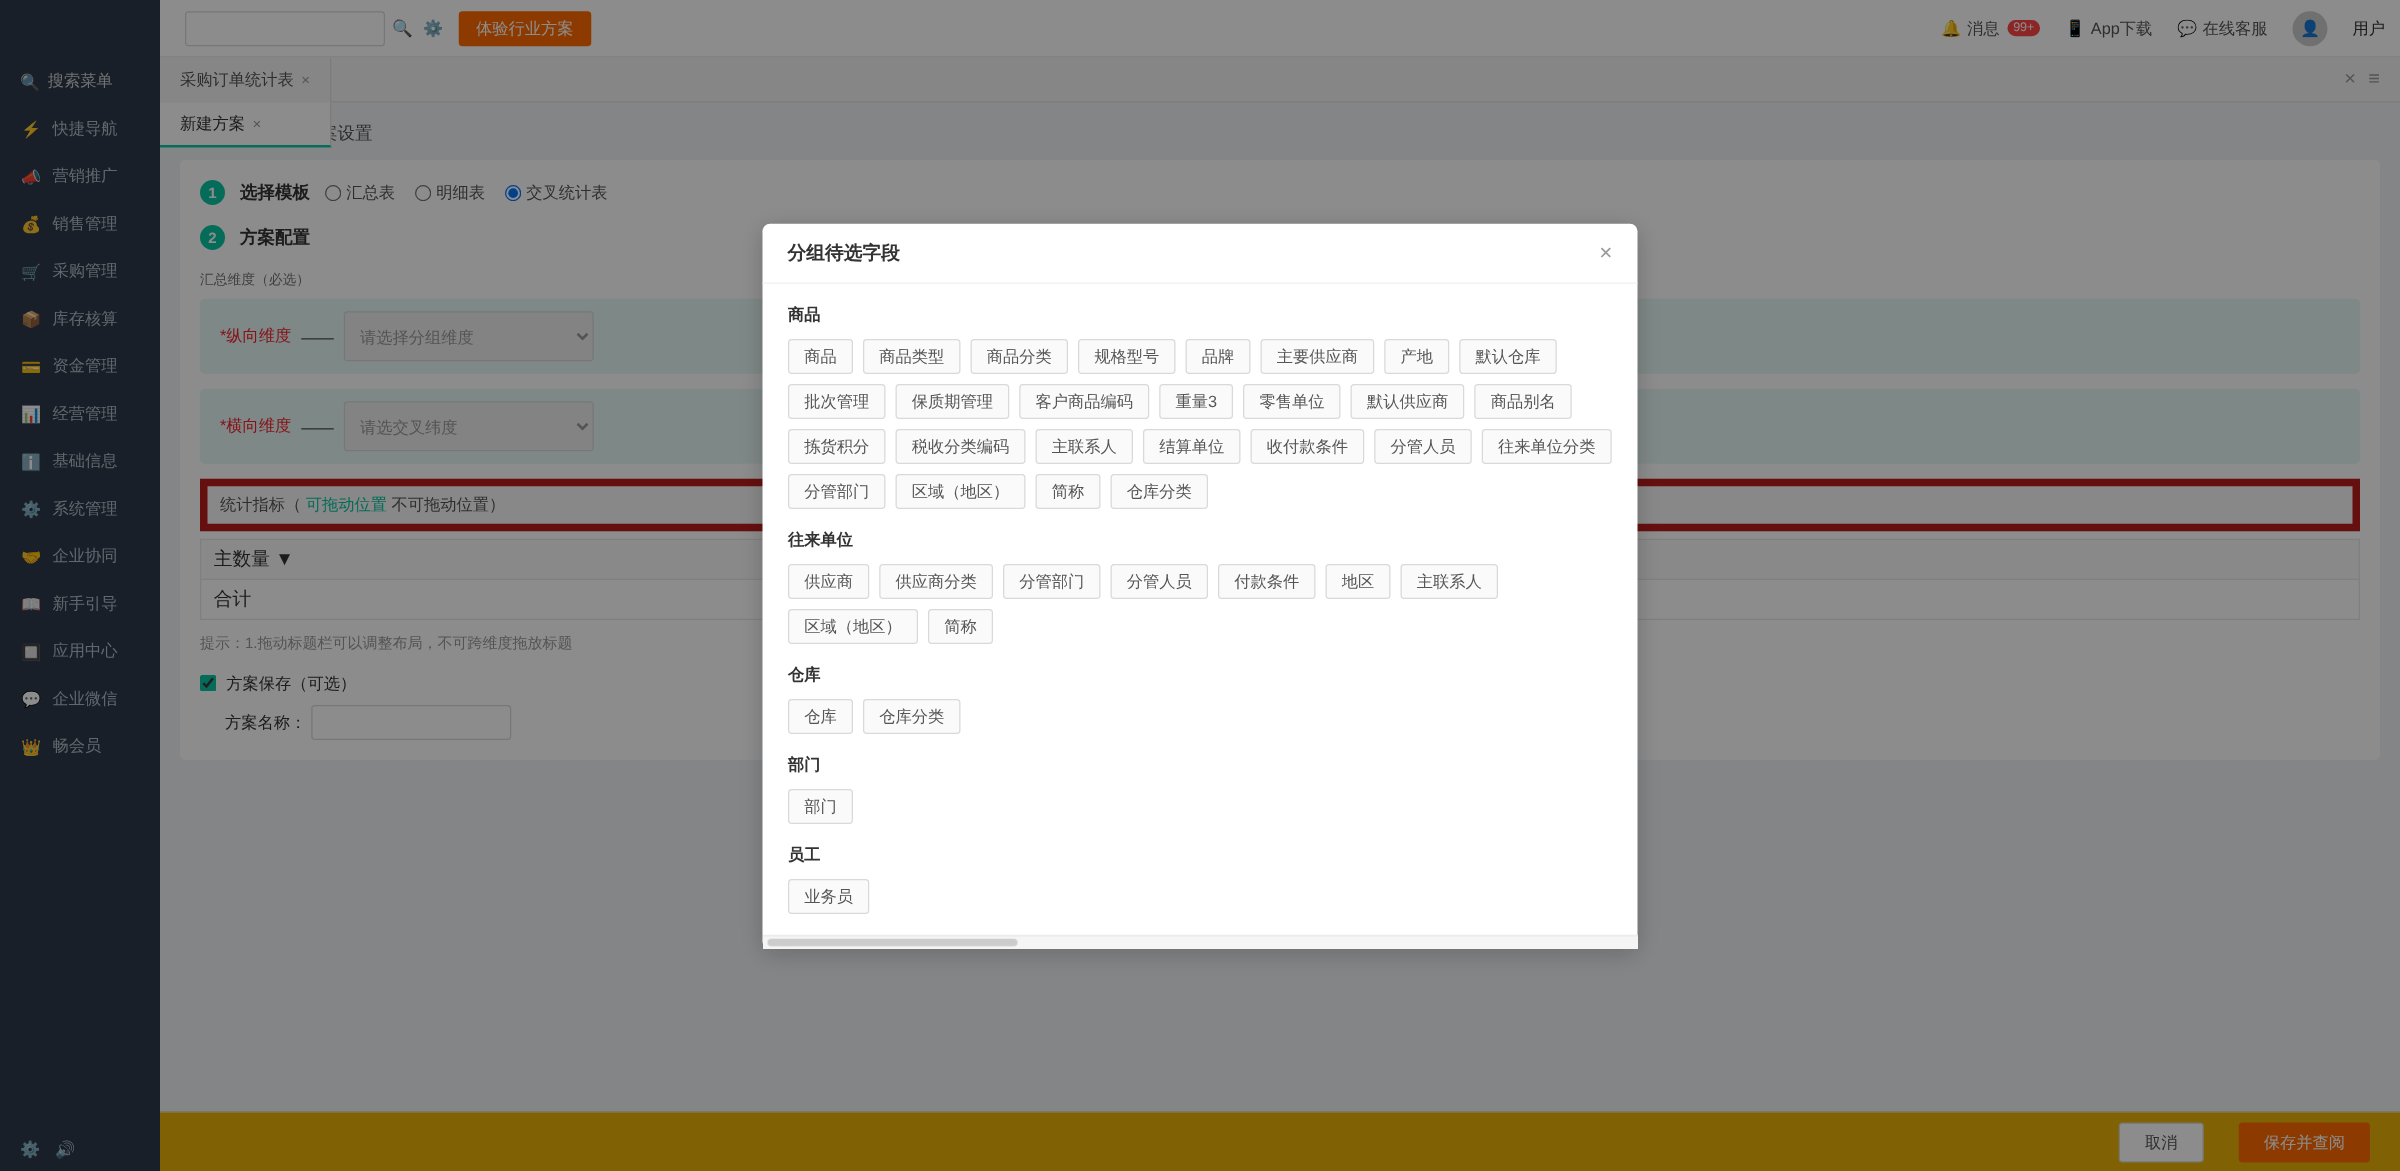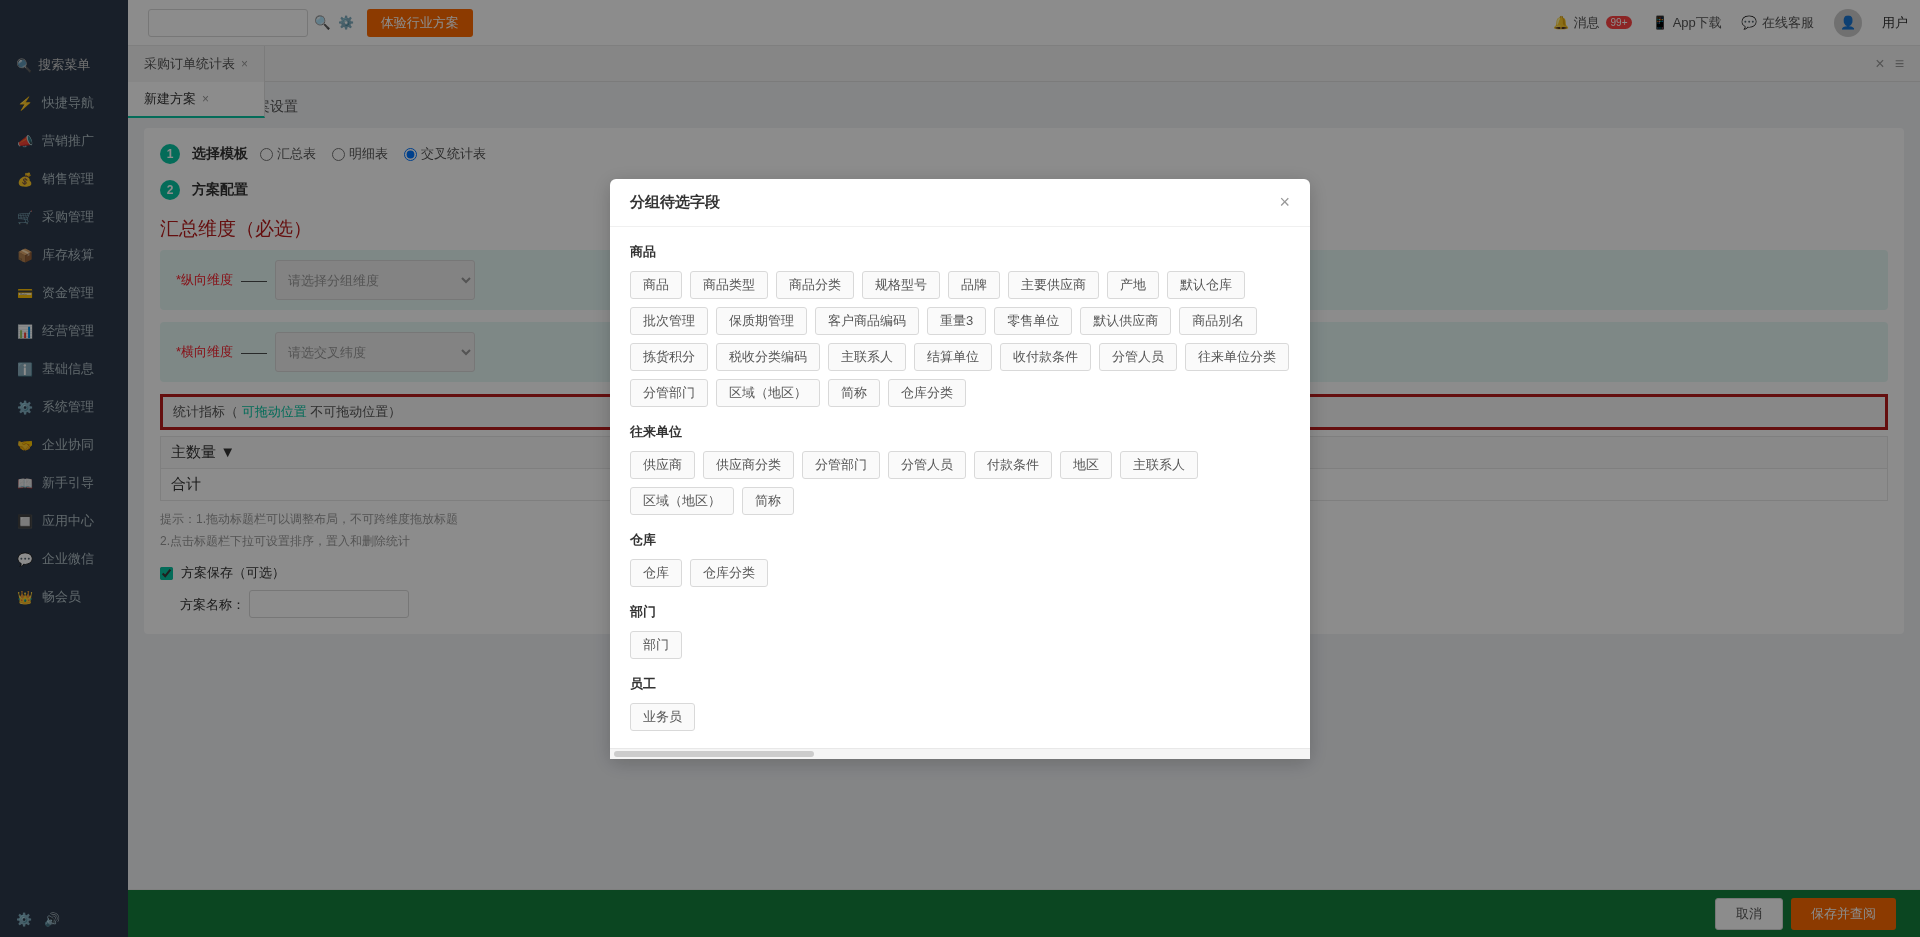--- a/index.html
+++ b/index.html
@@ -136,39 +136,39 @@
       width: 20px; height: 20px; border-radius: 50%; background: #09c5a3;
       color: #fff; font-size: 12px; display: flex; align-items: center; justify-content: center; font-weight: bold;
     }
     .step-label { font-size: 14px; font-weight: bold; color: #333; }
 
     
     .radio-group { display: flex; align-items: center; gap: 16px; }
     .radio-item { display: flex; align-items: center; gap: 4px; cursor: pointer; color: #555; }
 
     
-    .section-label { font-size: 19px; color: #b91c1c; margin-bottom: 8px; }
+    .section-label { font-size: 11px; color: #737373; margin-bottom: 8px; }
     .required { color: #f5222d; }
 
     
     .form-select {
       height: 40px; border: 1px solid #d9d9d9; border-radius: 3px;
       padding: 0 8px; font-size: 13px; min-width: 200px; color: #999;
     }
 
     
     .config-row {
       background: #e6f7f5; border-radius: 4px; padding: 10px 16px;
       margin-bottom: 12px; display: flex; align-items: center; gap: 8px;
     }
 
     
     .stats-section { margin-top: 12px; }
     .stats-label { font-size: 13px; color: #555; margin-bottom: 6px;
-      background: #f7f7f7; padding: 6px 10px; border: 3px solid #b91c1c;
+      background: #f7f7f7; padding: 6px 10px; border: 6px solid #b91c1c;
     }
     .stats-table { width: 100%; border-collapse: collapse; }
     .stats-table th, .stats-table td {
       border: 1px solid #e8e8e8; padding: 6px 10px; font-size: 15px; text-align: left;
     }
     .stats-table th { background: #fafafa; font-weight: 500; }
 
     
     .tips { font-size: 12px; color: #999; margin-top: 8px; line-height: 1.8; }
 
@@ -178,24 +178,24 @@
     .scheme-input {
       height: 28px; border: 1px solid #d9d9d9; border-radius: 3px; padding: 0 8px;
       font-size: 13px; width: 160px;
     }
 
     
     .bottom-bar {
       position: fixed;
       bottom: 0; left: 128px; right: 0;
       height: 48px;
-      background: #15803d;
+      background: #eab308;
       border-top: 1px solid #e8e8e8;
       display: flex; align-items: center; justify-content: flex-end;
-      padding: 0 24px; gap: 8px;
+      padding: 0 24px; gap: 28px;
       z-index: 200;
     }
     .btn-cancel {
       height: 32px; padding: 0 20px; border: 1px solid #d9d9d9; border-radius: 3px;
       background: #fff; cursor: pointer; font-size: 13px; color: #555;
     }
     .btn-save {
       height: 32px; padding: 0 20px; border: none; border-radius: 3px;
       background: #ff6b00; color: #fff; cursor: pointer; font-size: 13px;
     }
@@ -445,21 +445,20 @@
           <tr>
             <td>合计</td>
             <td>合计</td>
           </tr>
         </tbody>
       </table>
     </div>
 
     <div class="tips">
       <div>提示：1.拖动标题栏可以调整布局，不可跨维度拖放标题</div>
-      <div>2.点击标题栏下拉可设置排序，置入和删除统计</div>
     </div>
 
     <div class="scheme-save">
       <input type="checkbox" checked="" class="scheme-checkbox" style="">
       <span>方案保存（可选）</span>
     </div>
     <div style="margin-top:8px; padding-left:20px;">
       <span>方案名称：</span>
       <input type="text" class="scheme-input" style="">
     </div>

